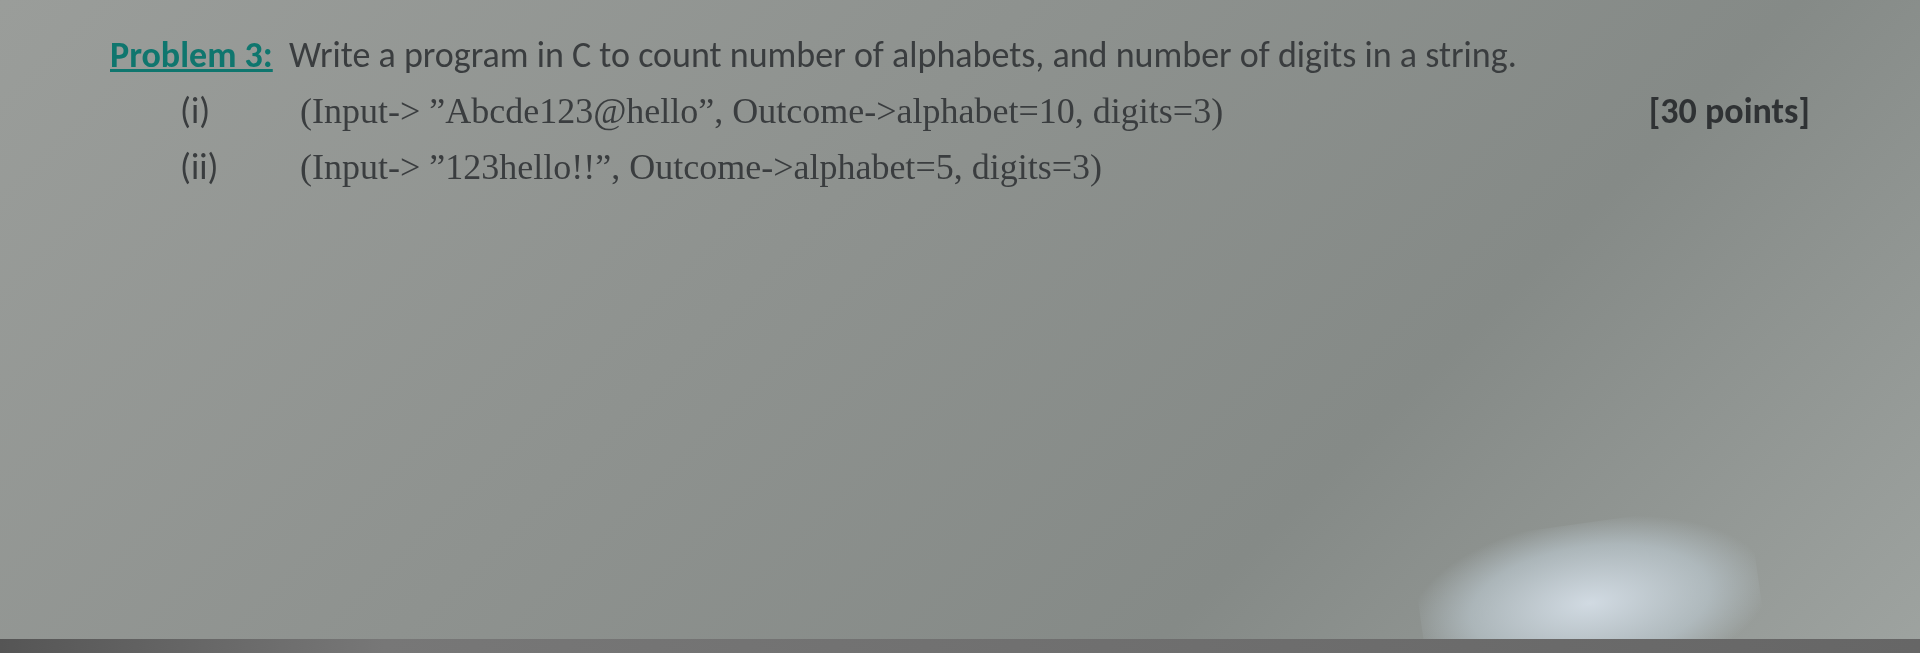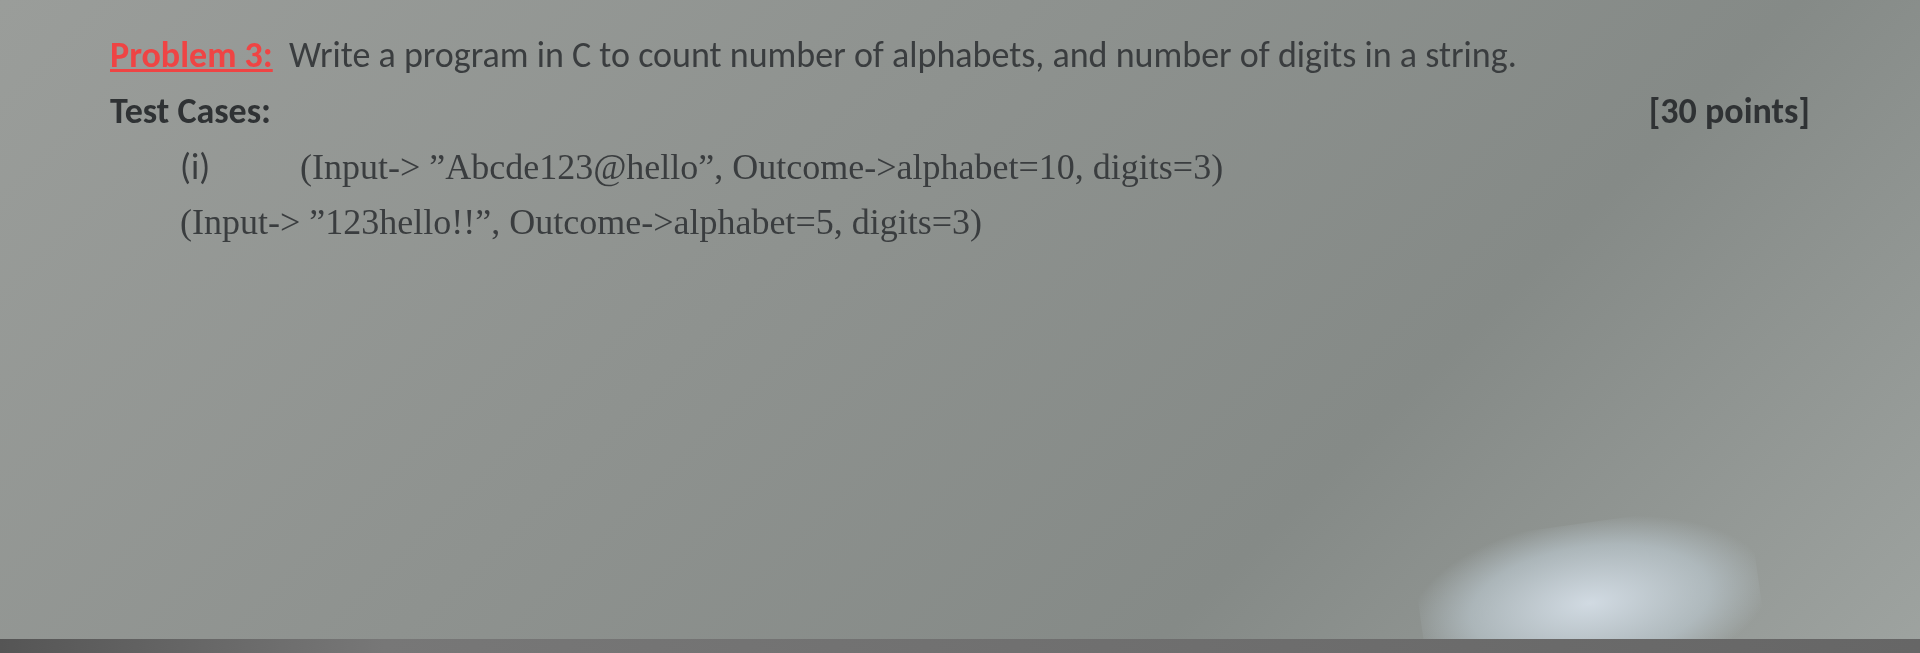--- a/index.html
+++ b/index.html
@@ -19,21 +19,21 @@
     padding: 28px 110px 0 110px;
     font-size: 36px;
     line-height: 1.55;
   }
   .heading-line {
     display: block;
   }
   .problem-label {
     font-weight: bold;
     text-decoration: underline;
-    color: #ef4444;
+    color: #0f766e;
   }
   .points {
     float: right;
     font-weight: bold;
     color: #2f3234;
   }
   .test-label {
     font-weight: bold;
     color: #2f3234;
   }
@@ -77,28 +77,28 @@
 
   <div class="heading-line">
     <span class="problem-label">Problem 3:</span>
     <span>&nbsp;</span><span>Write a program in C to count number of alphabets, and number of digits in a string.</span>
   </div>
 
   <div class="heading-line">
     <span class="points">[30 points]</span>
   </div>
 
-  <div class="test-label">Test Cases:</div>
 
   <div class="cases">
     <div class="case-row">
       <div class="case-num">(i)</div>
       <div class="case-text">(Input-&gt; ”Abcde123@hello”, Outcome-&gt;alphabet=10, digits=3)</div>
     </div>
     <div class="case-row">
+      <div class="case-num">(ii)</div>
       <div class="case-text">(Input-&gt; ”123hello!!”, Outcome-&gt;alphabet=5, digits=3)</div>
     </div>
   </div>
 
 </div>
 
 <div class="glare"></div>
 <div class="edge"></div>
 
 </body></html>

